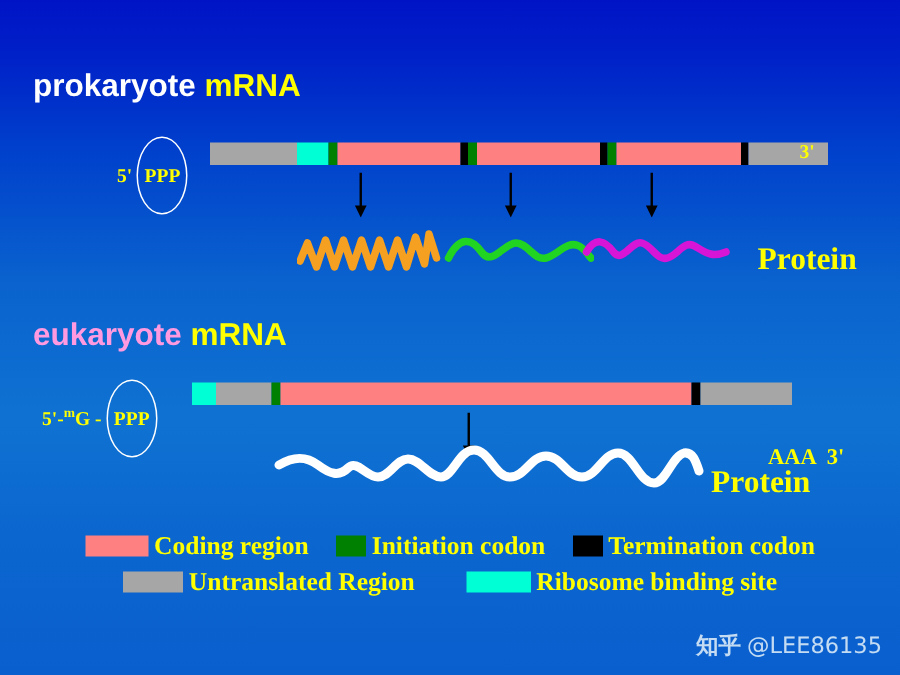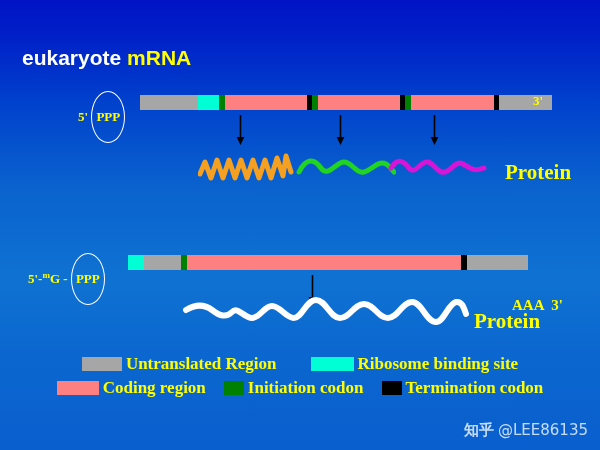--- a/index.html
+++ b/index.html
@@ -139,21 +139,21 @@
     opacity: 0.95;
   }
   #watermark .wm-logo { font-weight: bold; margin-right: 4px; }
 </style>
 </head>
 <body>
 
 <div id="stage">
 
   <div class="title" id="prok-title">
-    <span class="t-white">eukaryote</span>
+    <span class="t-white">prokaryote</span>
     <span class="t-yellow">mRNA</span>
   </div>
 
   <div class="endlabel" id="prok-5p" style="left:78px; top:93px;">
     <span>5'</span>
     <span class="ppp-wrap">
       <span>PPP</span>
     </span>
   </div>
 
@@ -196,20 +196,24 @@
   <svg class="squiggle" style="left:296px; top:152px;" width="100" height="30" viewBox="0 0 100 30">
     <path d="M3,20 C10,6 18,6 25,16 C32,26 40,10 48,10 C56,10 60,22 68,20 C76,18 82,8 90,12 C94,14 96,18 98,20" fill="none" stroke="#22d422" stroke-width="5" stroke-linecap="round"></path>
   </svg>
 
   <svg class="squiggle" style="left:388px; top:152px;" width="100" height="30" viewBox="0 0 100 30">
     <path d="M3,16 C9,6 15,8 21,16 C27,24 33,8 40,10 C47,12 50,22 57,20 C64,18 68,8 75,12 C82,16 86,20 96,16" fill="none" stroke="#d615d6" stroke-width="5" stroke-linecap="round"></path>
   </svg>
 
   <div class="protein-label" style="left:505px; top:160px;">Protein</div>
 
+  <div class="title" id="euk-title">
+    <span class="t-pink">eukaryote</span>
+    <span class="t-yellow">mRNA</span>
+  </div>
 
   <div class="endlabel" id="euk-5p" style="left:28px; top:255px;">
     <span>5'-</span><sup>m</sup><span>G -</span>
     <span class="ppp-wrap">
       <span>PPP</span>
     </span>
   </div>
 
   <div class="bar" id="euk-bar" style="left:128px; top:255px;">
       <div class="seg" style="width: 16px; background: rgb(0, 255, 213);"></div>
@@ -234,46 +238,46 @@
 
   <svg class="squiggle" style="left:182px; top:288px;" width="290" height="42" viewBox="0 0 290 42">
     <path d="M4,22 C14,16 22,16 30,22 C38,28 44,30 50,24 C56,18 62,30 70,30 C78,30 82,18 90,18 C98,18 104,30 112,30
              C120,30 124,12 134,12 C144,12 148,30 158,30 C168,30 172,16 182,16 C192,16 196,30 206,30
              C216,30 220,14 230,14 C240,14 244,34 254,34 C262,34 266,16 274,14 C280,13 282,20 284,26" fill="none" stroke="#ffffff" stroke-width="6" stroke-linecap="round" stroke-linejoin="round"></path>
   </svg>
 
   <div class="protein-label" style="left:474px; top:309px;">Protein</div>
 
   <div id="legend">
+    <div class="legend-row" id="legend-row-2">
+        <div class="legend-item">
+          <span class="legend-swatch" style="width: 42px; background: rgb(255, 128, 128);"></span>
+          <span class="legend-text">Coding region</span>
+        </div>
+        <span class="gap-md"></span>
+        <div class="legend-item">
+          <span class="legend-swatch" style="width: 20px; background: rgb(0, 128, 0);"></span>
+          <span class="legend-text">Initiation codon</span>
+        </div>
+        <span class="gap-md"></span>
+        <div class="legend-item">
+          <span class="legend-swatch" style="width: 20px; background: rgb(0, 0, 0);"></span>
+          <span class="legend-text">Termination codon</span>
+        </div>
+      </div>
     <div class="legend-row" id="legend-row-1">
         <div class="legend-item">
           <span class="legend-swatch" style="width: 40px; background: rgb(166, 166, 166);"></span>
           <span class="legend-text">Untranslated Region</span>
         </div>
         <span class="gap-lg"></span>
         <div class="legend-item">
           <span class="legend-swatch" style="width: 43px; background: rgb(0, 255, 213);"></span>
           <span class="legend-text">Ribosome binding site</span>
         </div>
       </div>
-    <div class="legend-row" id="legend-row-2">
-        <div class="legend-item">
-          <span class="legend-swatch" style="width: 42px; background: rgb(255, 128, 128);"></span>
-          <span class="legend-text">Coding region</span>
-        </div>
-        <span class="gap-md"></span>
-        <div class="legend-item">
-          <span class="legend-swatch" style="width: 20px; background: rgb(0, 128, 0);"></span>
-          <span class="legend-text">Initiation codon</span>
-        </div>
-        <span class="gap-md"></span>
-        <div class="legend-item">
-          <span class="legend-swatch" style="width: 20px; background: rgb(0, 0, 0);"></span>
-          <span class="legend-text">Termination codon</span>
-        </div>
-      </div>
   </div>
 
   <div id="watermark">
     <span class="wm-logo">知乎</span><span>@LEE86135</span>
   </div>
 
 </div>
 
 </body></html>

